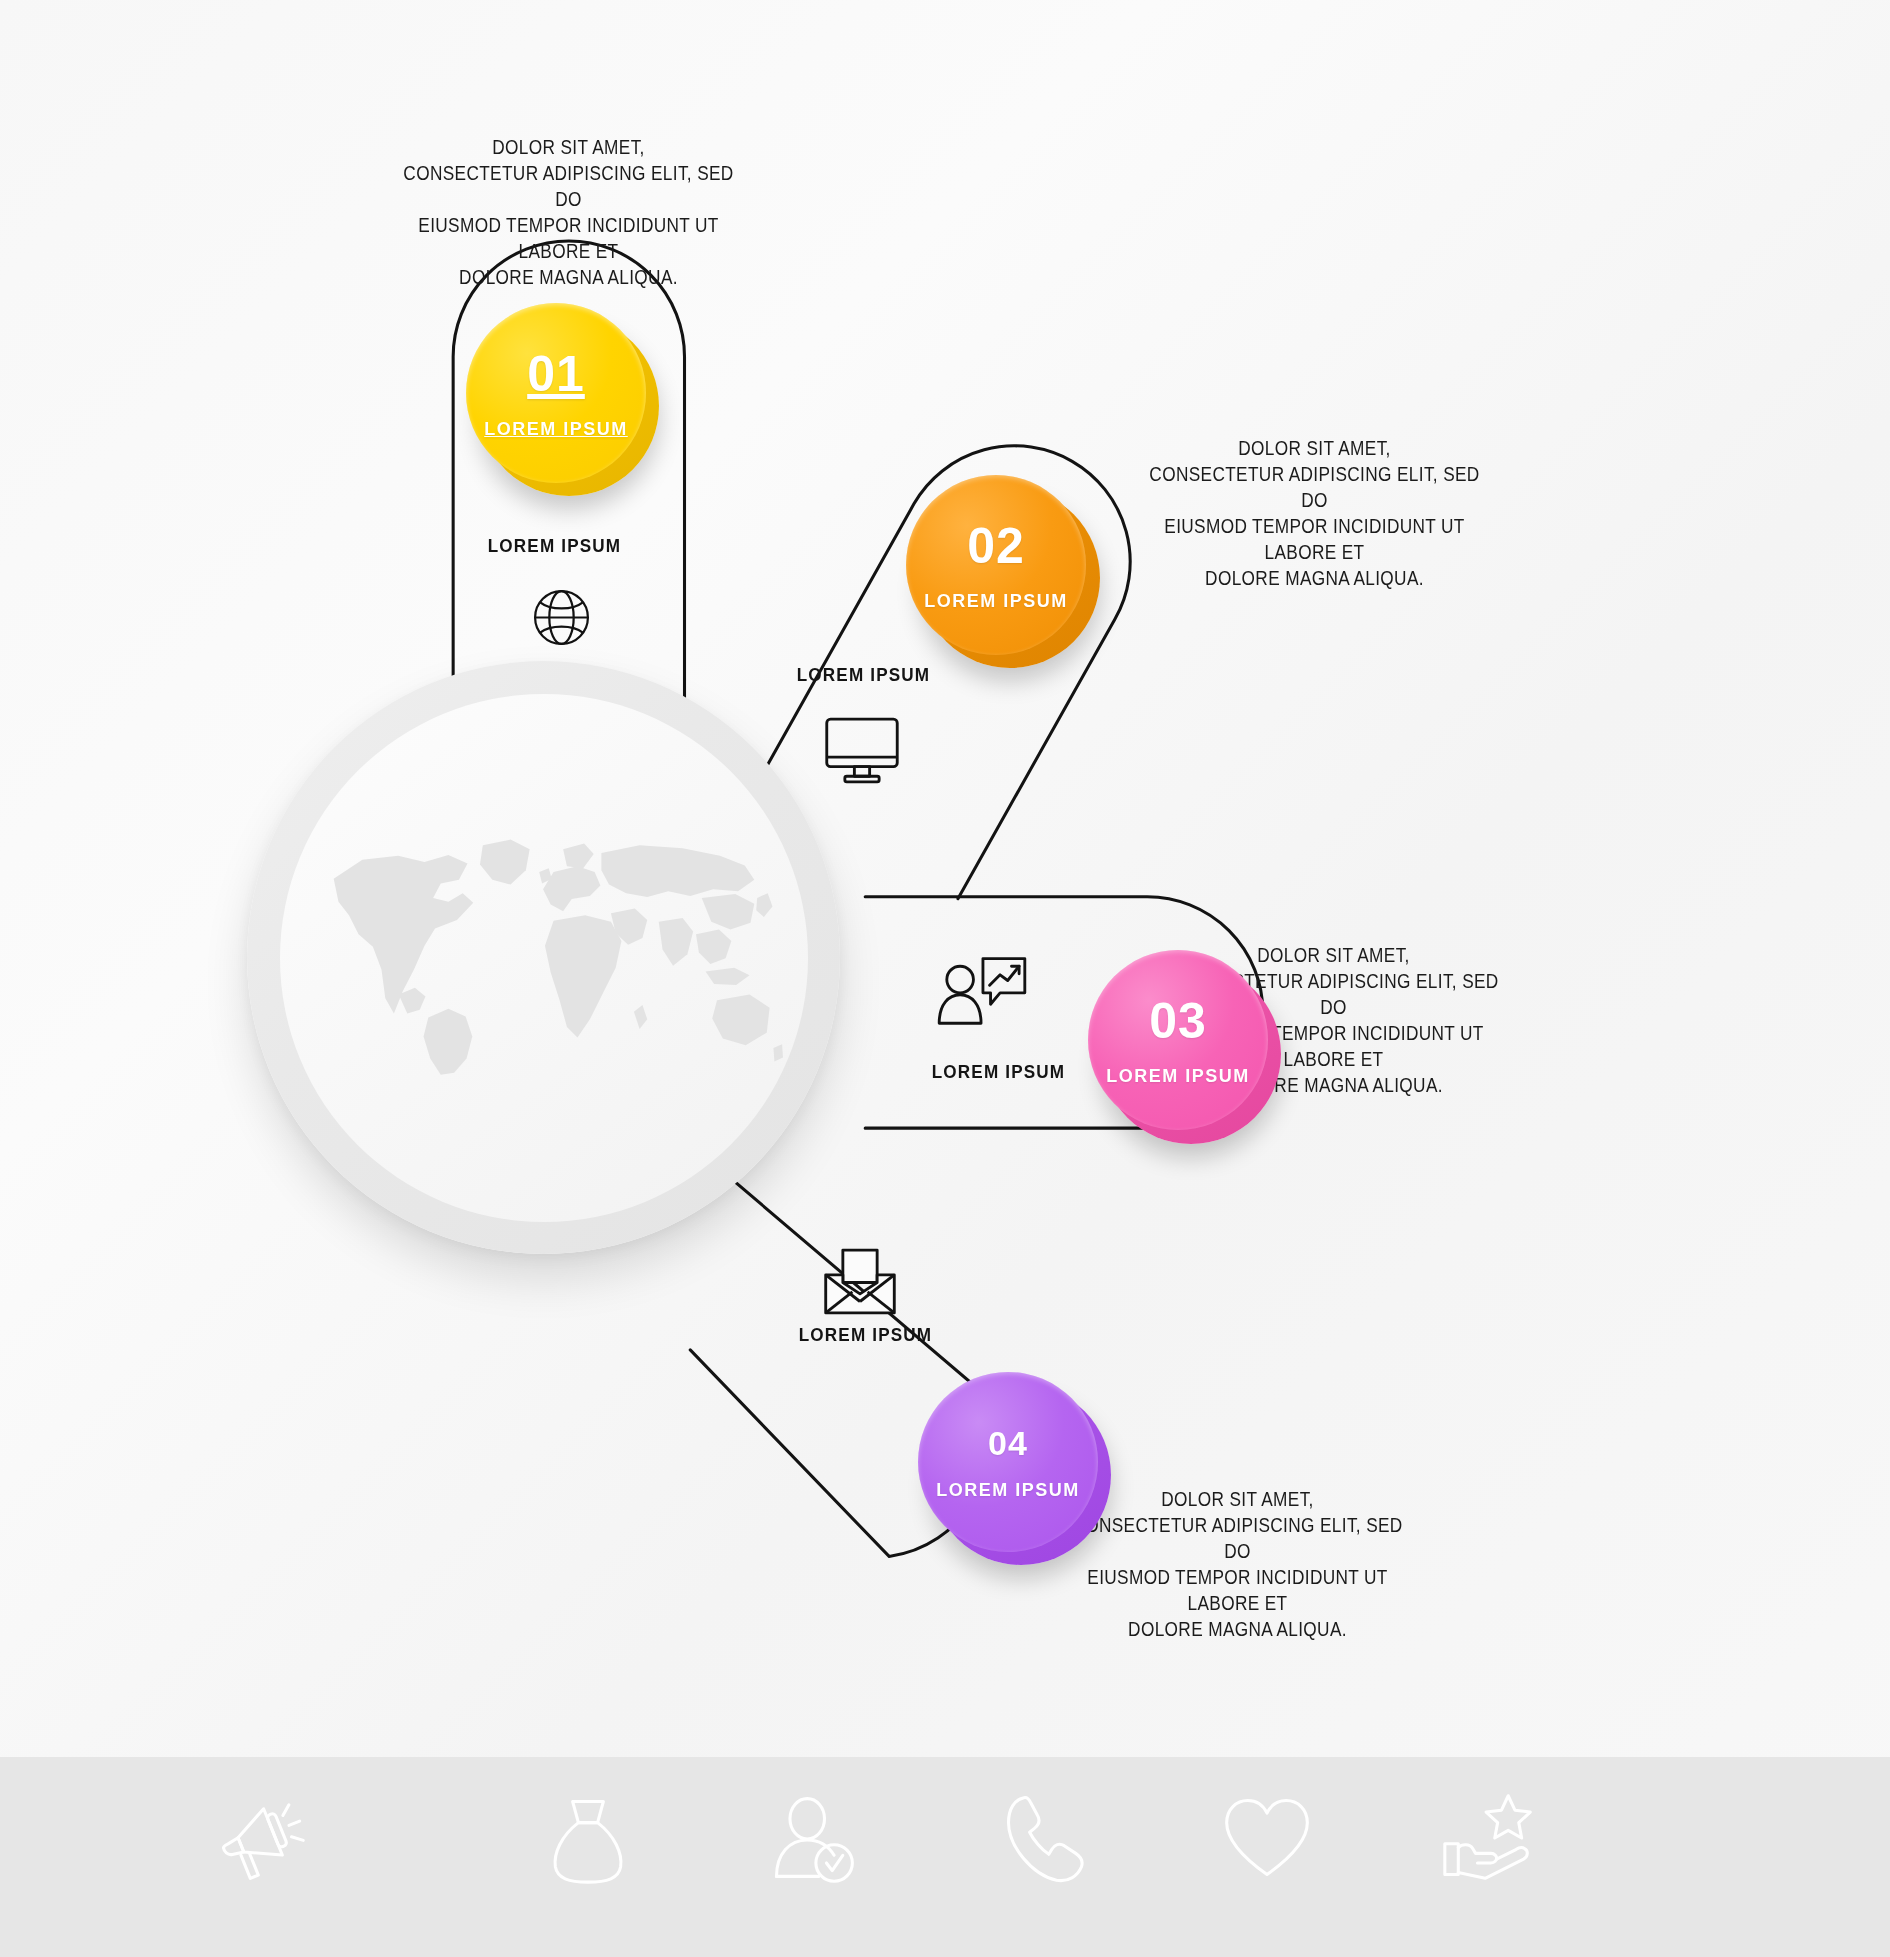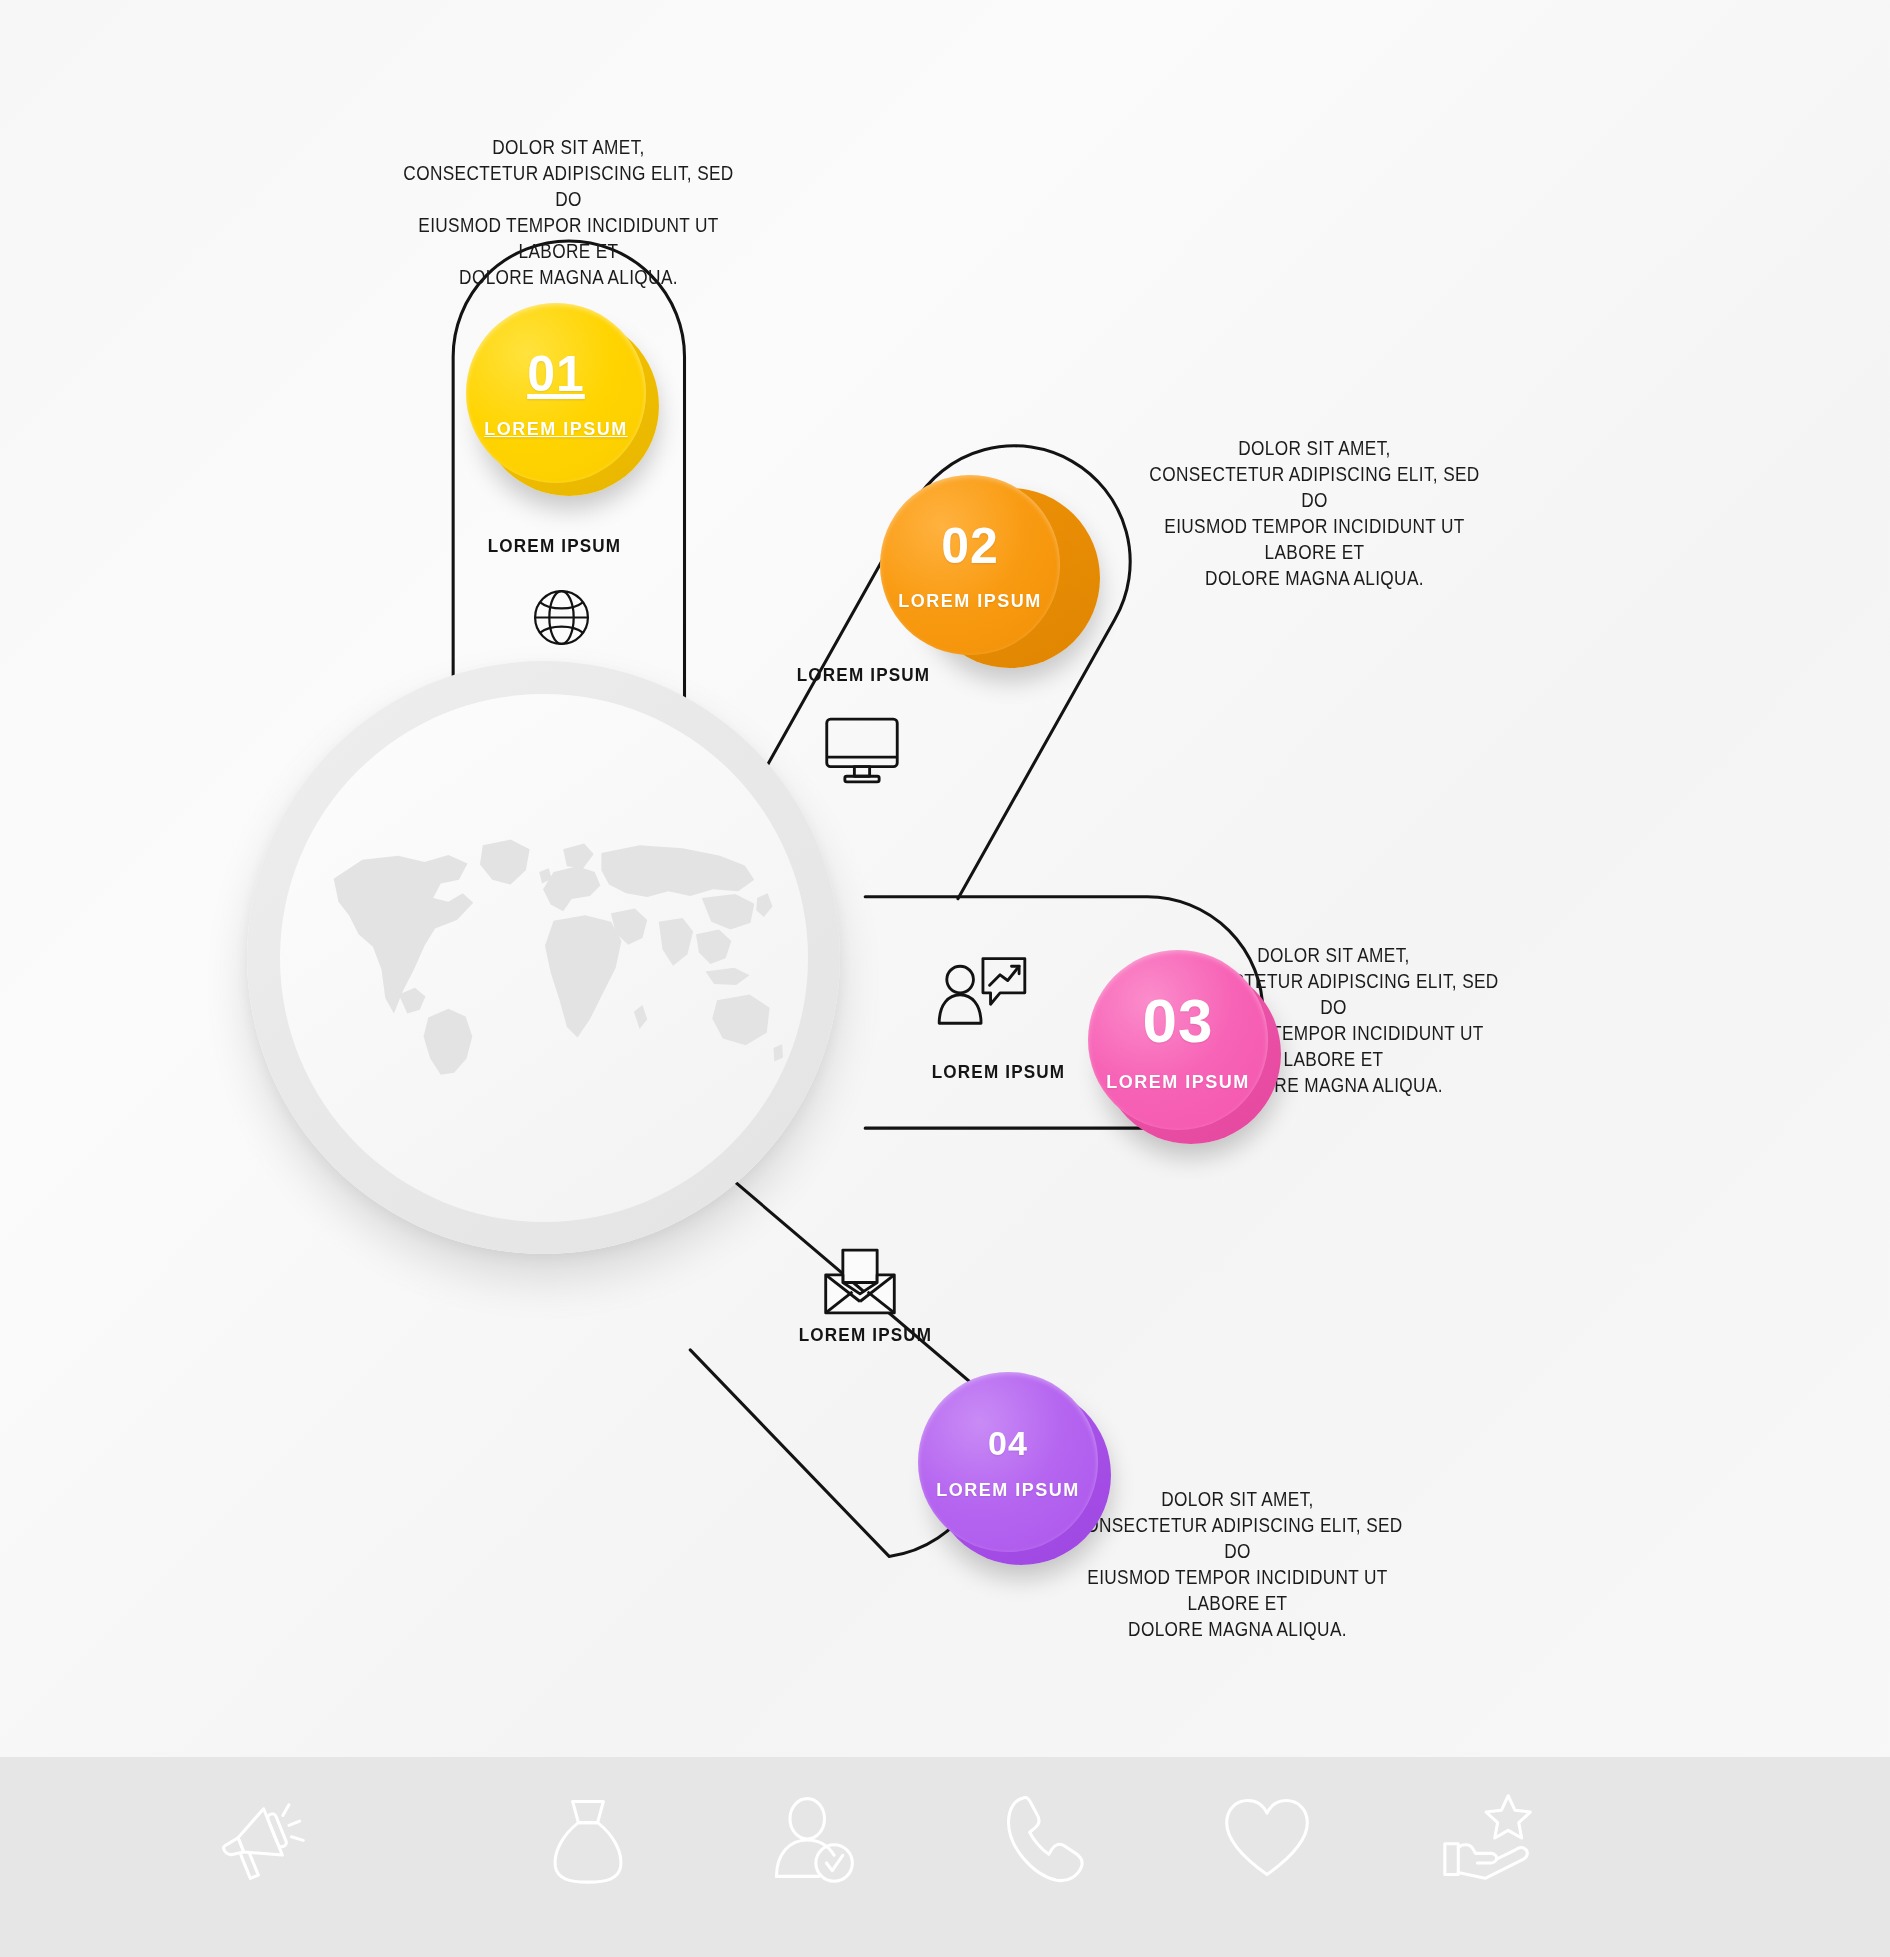--- a/index.html
+++ b/index.html
@@ -237,21 +237,21 @@
 
   <div>
     <div class="para c" style="left:1109px; top:435px; width:411px; text-align:center;">DOLOR SIT AMET,
 CONSECTETUR ADIPISCING ELIT, SED DO
 EIUSMOD TEMPOR INCIDIDUNT UT LABORE ET
 DOLORE MAGNA ALIQUA.</div>
 
     <div class="badge-back" style="left:920px; top:488px; width:180px; height:180px;
                 background: linear-gradient(150deg,#ef9208,#df8500);
                 box-shadow: 0 13.4px 25px rgba(0,0,0,0.20);"></div>
-    <div class="badge" style="left:880px; top:475px; width:180px; height:180px;
+    <div class="badge" style="left:906px; top:475px; width:180px; height:180px;
                 background: radial-gradient(circle at 34% 28%, #FFB23F 0%, #F99B12 48%, #F08F04 100%);
                 box-shadow: inset 0 1.9px 5.7px rgba(255,255,255,0.35);">
       <span class="num" style="font-size:50px;">02</span>
       <span class="sub" style="font-size:18px; margin-top:21px;">LOREM IPSUM</span>
     </div>
 
     <div class="ilabel" style="left:744px; top:664px; width:239px;">LOREM IPSUM</div>
 
     <svg class="ico" style="left:822px; top:715px;" width="80" height="71" viewBox="0 0 84 74" xmlns="http://www.w3.org/2000/svg" fill="none" stroke="#121212" stroke-width="3" stroke-linejoin="round">
       <rect x="5" y="4" width="74" height="50" rx="4"></rect>
@@ -266,21 +266,21 @@
 CONSECTETUR ADIPISCING ELIT, SED DO
 EIUSMOD TEMPOR INCIDIDUNT UT LABORE ET
 DOLORE MAGNA ALIQUA.</div>
 
     <div class="badge-back" style="left:1101px; top:964px; width:180px; height:180px;
                 background: linear-gradient(150deg,#ef5aac,#e5479f);
                 box-shadow: 0 13.4px 25px rgba(0,0,0,0.20);"></div>
     <div class="badge" style="left:1088px; top:950px; width:180px; height:180px;
                 background: radial-gradient(circle at 34% 28%, #FB8CCB 0%, #F763B6 48%, #F355AE 100%);
                 box-shadow: inset 0 1.9px 5.7px rgba(255,255,255,0.35);">
-      <span class="num" style="font-size:62px;">03</span>
+      <span class="num" style="font-size:50px;">03</span>
       <span class="sub" style="font-size:18px; margin-top:21px;">LOREM IPSUM</span>
     </div>
 
     <div class="ilabel" style="left:879px; top:1061px; width:239px;">LOREM IPSUM</div>
 
     <svg class="ico" style="left:935px; top:951px;" width="94" height="78" viewBox="0 0 98 82" xmlns="http://www.w3.org/2000/svg" fill="none" stroke="#121212" stroke-width="3" stroke-linejoin="round" stroke-linecap="round">
 
       <circle cx="26" cy="30" r="14"></circle>
 
       <path d="M4 76 C4 56, 14 46, 26 46 C38 46, 48 56, 48 76 Z"></path>

